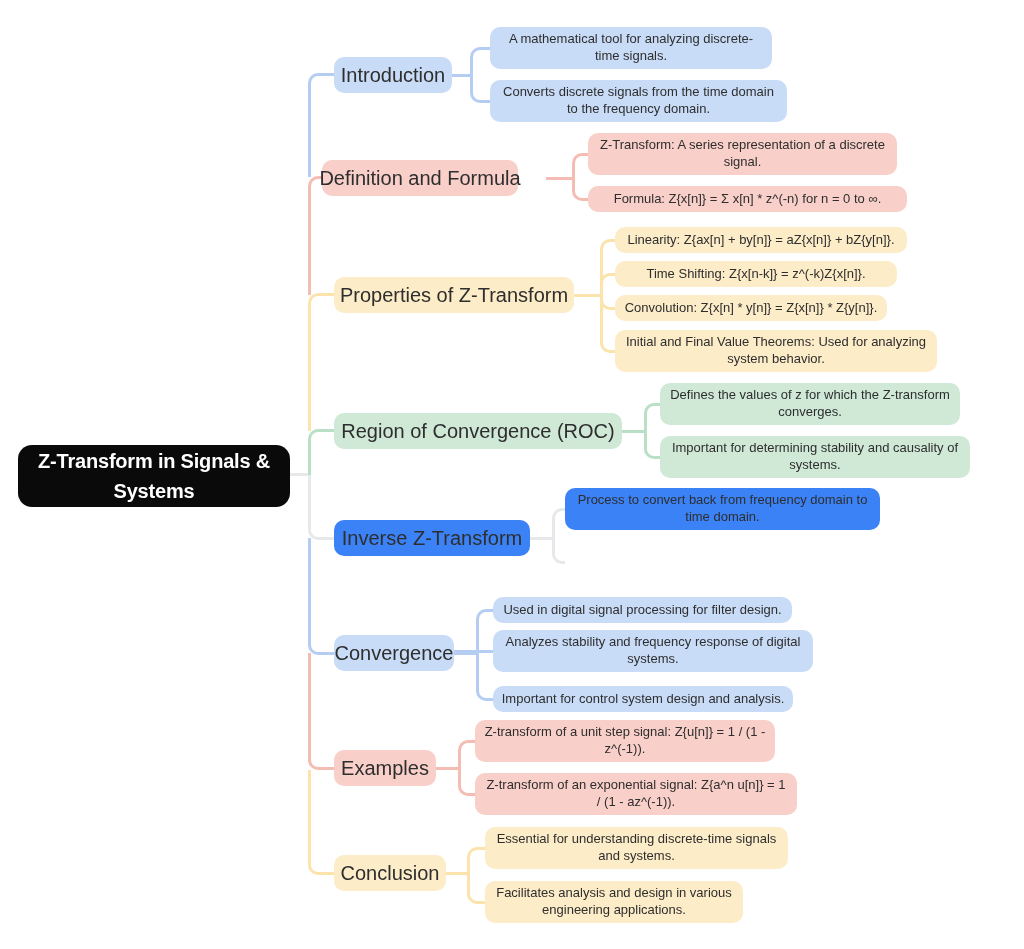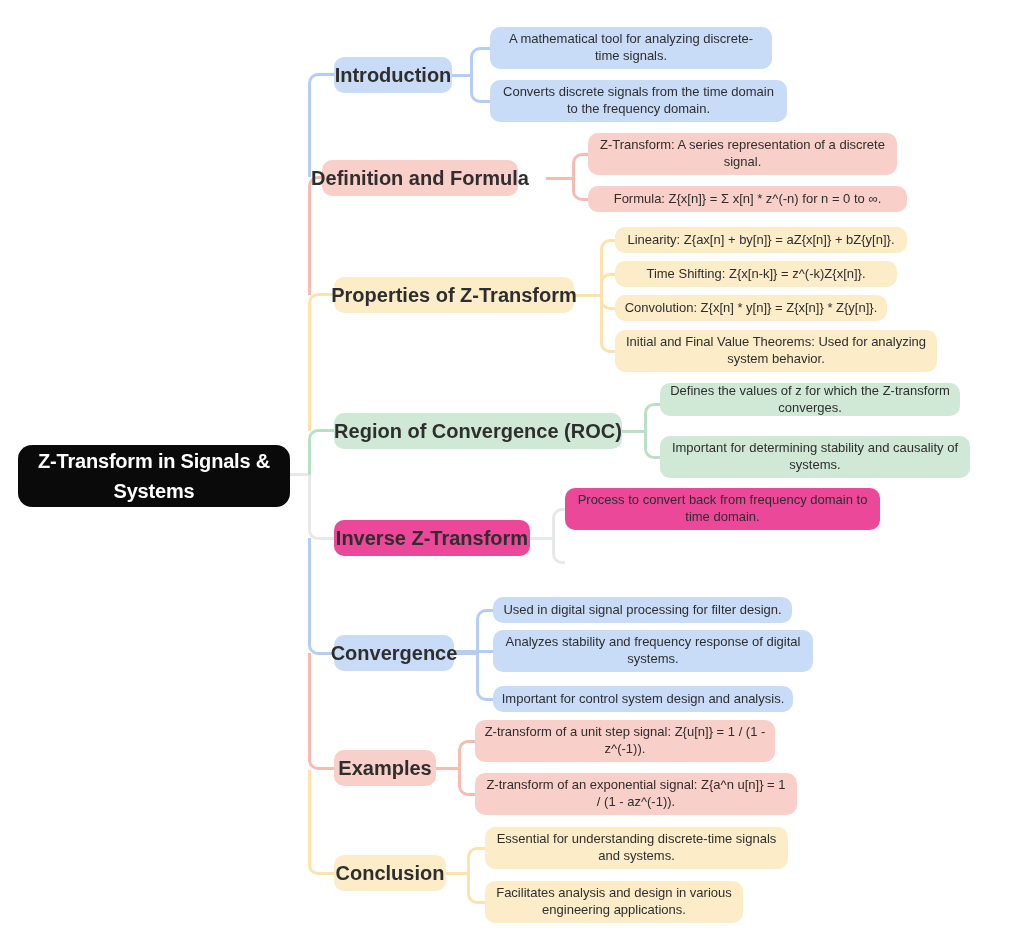--- a/index.html
+++ b/index.html
@@ -4,32 +4,32 @@
 <style>
   html,body{margin:0;padding:0;background:#ffffff;}
   .canvas{
     position:relative;width:1024px;height:949px;background:#ffffff;overflow:hidden;
     font-family:"Liberation Sans", sans-serif;color:#2e2e2e;
   }
   .node{
     position:absolute;display:flex;align-items:center;justify-content:center;
     border-radius:10px;box-sizing:border-box;text-align:center;
   }
-  .pill{font-size:20px;white-space:nowrap;font-weight:bold;}
+  .pill{font-size:20px;white-space:nowrap;}
   .leaf{font-size:13px;line-height:1.3;padding:2px 8px;}
   .one{white-space:nowrap;}
   .root{
     background:#0a0a0a;color:#ffffff;font-weight:bold;font-size:20px;
     border-radius:14px;line-height:1.5;padding:4px 6px;letter-spacing:-0.2px;
   }
   .fill-blue{background:#c9dcf7;}
   .fill-pink{background:#f8cfc9;}
   .fill-yellow{background:#fdecc8;}
   .fill-green{background:#cfe9d6;}
-  .fill-gray{background:#ec4899;}
+  .fill-gray{background:#3b82f6;}
   .cu,.cd,.hl{position:absolute;box-sizing:border-box;}
   .cu{border-left:3px solid;border-top:3px solid;border-top-left-radius:10px;}
   .cd{border-left:3px solid;border-bottom:3px solid;border-bottom-left-radius:10px;}
   .hl{height:3px;}
   .lc-blue{border-color:#b6cdf3;}   .hb-blue{background:#b6cdf3;}
   .lc-pink{border-color:#f4bcb3;}   .hb-pink{background:#f4bcb3;}
   .lc-yellow{border-color:#fbe3ab;} .hb-yellow{background:#fbe3ab;}
   .lc-green{border-color:#b9dfc6;}  .hb-green{background:#b9dfc6;}
   .lc-gray{border-color:#e6e8ea;}   .hb-gray{background:#e6e8ea;}
 </style>
@@ -98,21 +98,21 @@
   <div class="node leaf fill-blue" style="left:490px;top:80px;width:297px;height:42px">Converts discrete signals from the time domain to the frequency domain.</div>
 
   <div class="node leaf fill-pink" style="left:588px;top:133px;width:309px;height:42px">Z-Transform: A series representation of a discrete signal.</div>
   <div class="node leaf fill-pink one" style="left:588px;top:186px;width:319px;height:26px">Formula: Z{x[n]} = Σ x[n] * z^(-n) for n = 0 to ∞.</div>
 
   <div class="node leaf fill-yellow one" style="left:615px;top:227px;width:292px;height:26px">Linearity: Z{ax[n] + by[n]} = aZ{x[n]} + bZ{y[n]}.</div>
   <div class="node leaf fill-yellow one" style="left:615px;top:261px;width:282px;height:26px">Time Shifting: Z{x[n-k]} = z^(-k)Z{x[n]}.</div>
   <div class="node leaf fill-yellow one" style="left:615px;top:295px;width:272px;height:26px">Convolution: Z{x[n] * y[n]} = Z{x[n]} * Z{y[n]}.</div>
   <div class="node leaf fill-yellow" style="left:615px;top:330px;width:322px;height:42px">Initial and Final Value Theorems: Used for analyzing system behavior.</div>
 
-  <div class="node leaf fill-green" style="left:660px;top:383px;width:300px;height:33px">Defines the values of z for which the Z-transform converges.</div>
+  <div class="node leaf fill-green" style="left:660px;top:383px;width:300px;height:42px">Defines the values of z for which the Z-transform converges.</div>
   <div class="node leaf fill-green" style="left:660px;top:436px;width:310px;height:42px">Important for determining stability and causality of systems.</div>
 
   <div class="node leaf fill-gray" style="left:565px;top:488px;width:315px;height:42px">Process to convert back from frequency domain to time domain.</div>
 
   <div class="node leaf fill-blue one" style="left:493px;top:597px;width:299px;height:26px">Used in digital signal processing for filter design.</div>
   <div class="node leaf fill-blue" style="left:493px;top:630px;width:320px;height:42px">Analyzes stability and frequency response of digital systems.</div>
   <div class="node leaf fill-blue one" style="left:493px;top:686px;width:300px;height:26px">Important for control system design and analysis.</div>
 
   <div class="node leaf fill-pink" style="left:475px;top:720px;width:300px;height:42px">Z-transform of a unit step signal: Z{u[n]} = 1 / (1 - z^(-1)).</div>
   <div class="node leaf fill-pink" style="left:475px;top:773px;width:322px;height:42px">Z-transform of an exponential signal: Z{a^n u[n]} = 1 / (1 - az^(-1)).</div>

